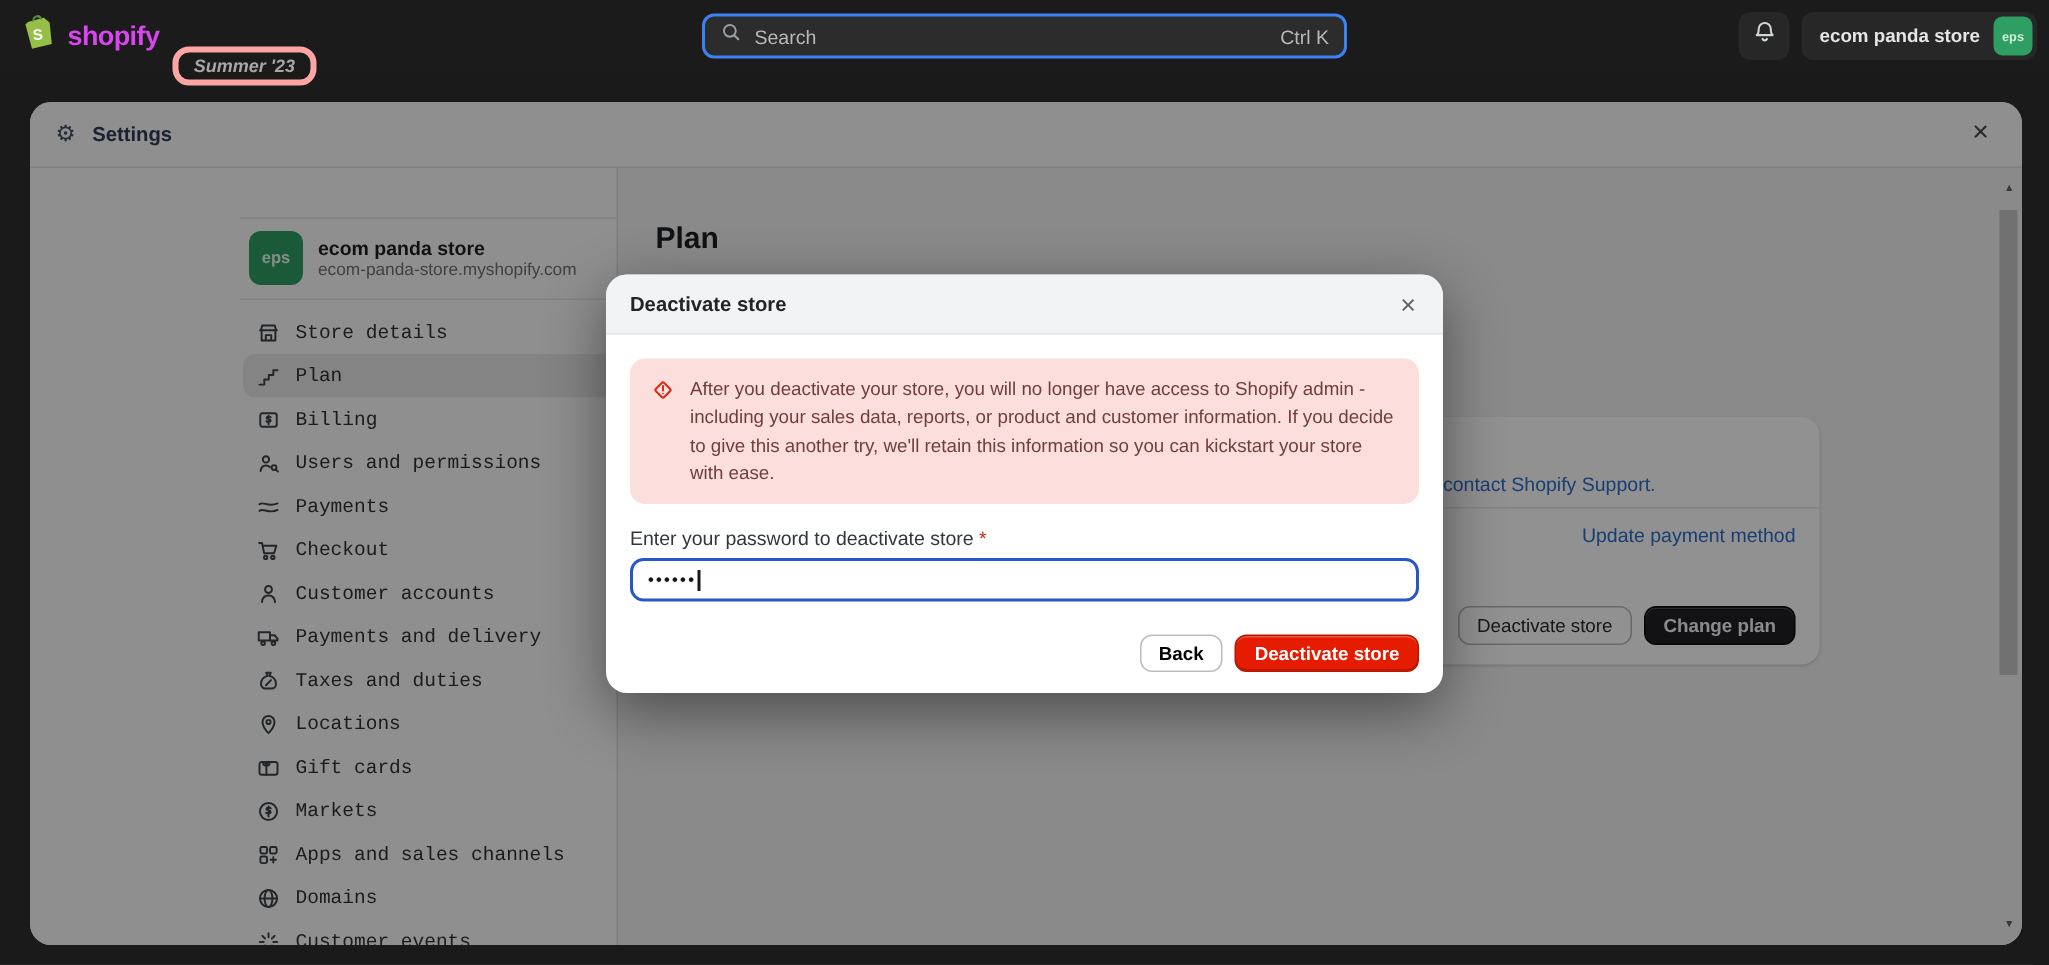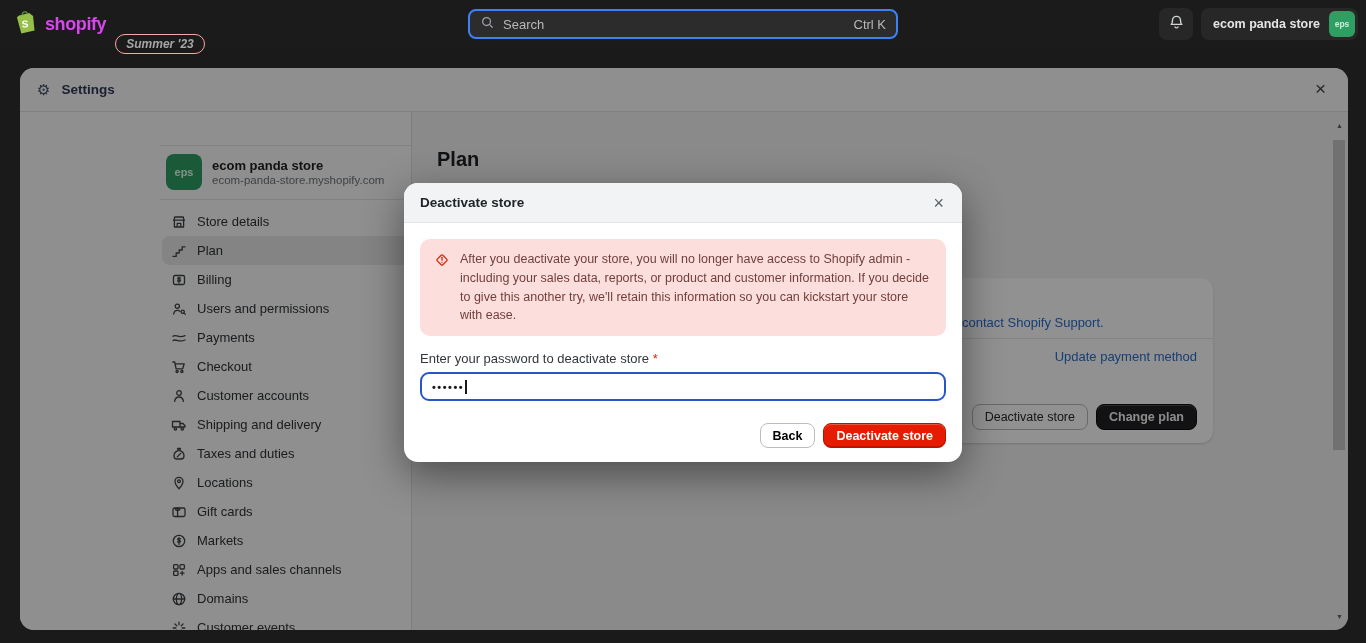--- a/index.html
+++ b/index.html
@@ -3,21 +3,21 @@
 <meta charset="utf-8">
 <style>
   * { margin:0; padding:0; box-sizing:border-box; }
   html,body { width:1366px; height:643px; overflow:hidden; background:#1b1b1b;
               font-family:"Liberation Sans","DejaVu Sans",sans-serif; }
 
   
   .topbar { position:absolute; left:0; top:0; width:1366px; height:48px; background:#1b1b1b; z-index:80; }
   .brand { position:absolute; left:14px; top:0; height:48px; display:flex; align-items:center; gap:9px; }
   .wordmark { font-size:18px; font-weight:800; color:#d946ef; letter-spacing:-0.4px; }
-  .version-badge { border:1px solid #fca5a5; border-radius:11px; padding:2px 10px; font-size:12px;
+  .version-badge { border:4px solid #fca5a5; border-radius:11px; padding:2px 10px; font-size:12px;
                    font-style:italic; font-weight:600; color:#a6a6a6;margin-top:40px; }
   .searchbar { position:absolute; left:468px; top:9px; width:430px; height:30px; background:#2c2c2c;
                border:2px solid #3b82f6; border-radius:8px; display:flex; align-items:center; padding:0 10px; }
   .searchbar .ph { margin-left:8px; font-size:13px; color:#b9b9b9; }
   .searchbar .kbd { margin-left:auto; font-size:13px; color:#b9b9b9; }
   .top-right { position:absolute; right:8px; top:8px; display:flex; gap:8px; align-items:center; }
   .bell-btn { width:34px; height:32px; background:#272727; border-radius:8px; display:flex;
               align-items:center; justify-content:center; }
   .account { height:32px; background:#272727; border-radius:8px; display:flex; align-items:center;
              gap:9px; padding:0 3px 0 12px; }
@@ -41,21 +41,21 @@
   
   .sidebar { width:392px; background:#fbfbfb; border-right:1px solid #dedede; position:relative; overflow:hidden; }
   .store-card { margin:33px 0 0 140px; border-top:1px solid #e5e5e5; border-bottom:1px solid #e5e5e5;
                 padding:8px 10px 9px 6px; display:flex; gap:10px; align-items:center; }
   .avatar-md { width:36px; height:36px; border-radius:8px; background:#2f9e63; flex:0 0 36px; display:flex;
                align-items:center; justify-content:center; font-size:11px; font-weight:600; color:#e9fbf0; }
   .store-card .name { font-size:13px; font-weight:700; color:#1d1f21; }
   .store-card .domain { font-size:11.5px; color:#6f7479; margin-top:1px; }
   .nav { margin-top:7px; padding-left:142px; }
   .nav-item { height:29px; display:flex; align-items:center; gap:10px; padding-left:9px;
-              border-radius:8px 0 0 8px; cursor:pointer; }
+              border-radius:8px 0 0 8px; cursor:pointer;font-family:Liberation Mono, monospace; }
   .nav-item.selected { background:rgba(0,0,0,0.075); }
   .nav-icon { width:16px; height:16px; display:flex; align-items:center; justify-content:center; }
   .nav-label { font-size:13px; color:#2e3236; }
 
   
   .main { flex:1; position:relative; background:#f2f2f3; }
   .page-title { position:absolute; left:25px; top:36px; font-size:20px; font-weight:700; color:#1d2023; }
   .plan-card { position:absolute; left:25px; top:166px; width:776px; height:165px; background:#ffffff;
                border-radius:12px; box-shadow:0 1px 2px rgba(0,0,0,0.15); }
   .support-frag { position:absolute; left:525px; top:37px; font-size:13px; color:#2c6ecb; cursor:pointer; }
@@ -234,21 +234,21 @@
 
           <div class="nav-item">
             <span class="nav-icon">
                 <svg width="16" height="16" viewBox="0 0 16 16" fill="none" stroke="#3f4347" stroke-width="1.3" stroke-linecap="round" stroke-linejoin="round">
                   <rect x="1.5" y="4.5" width="7.5" height="5.5"></rect>
                   <path d="M9 6.5h3l2 2.3V10H9"></path>
                   <circle cx="4.4" cy="11.8" r="1.2"></circle>
                   <circle cx="11.3" cy="11.8" r="1.2"></circle>
                 </svg>
               </span>
-            <span class="nav-label">Shipping and delivery</span>
+            <span class="nav-label">Payments and delivery</span>
           </div>
 
           <div class="nav-item">
             <span class="nav-icon">
                 <svg width="16" height="16" viewBox="0 0 16 16" fill="none" stroke="#3f4347" stroke-width="1.3" stroke-linecap="round" stroke-linejoin="round">
                   <path d="M6.5 2.5h3L8.6 4.6c2.8.7 4.4 2.7 4.4 5.4 0 1.7-1.3 3-3 3H6c-1.7 0-3-1.3-3-3C3 7.3 4.6 5.3 7.4 4.6z"></path>
                   <path d="M6.3 10.8l3.4-3.4"></path>
                 </svg>
               </span>
             <span class="nav-label">Taxes and duties</span>

